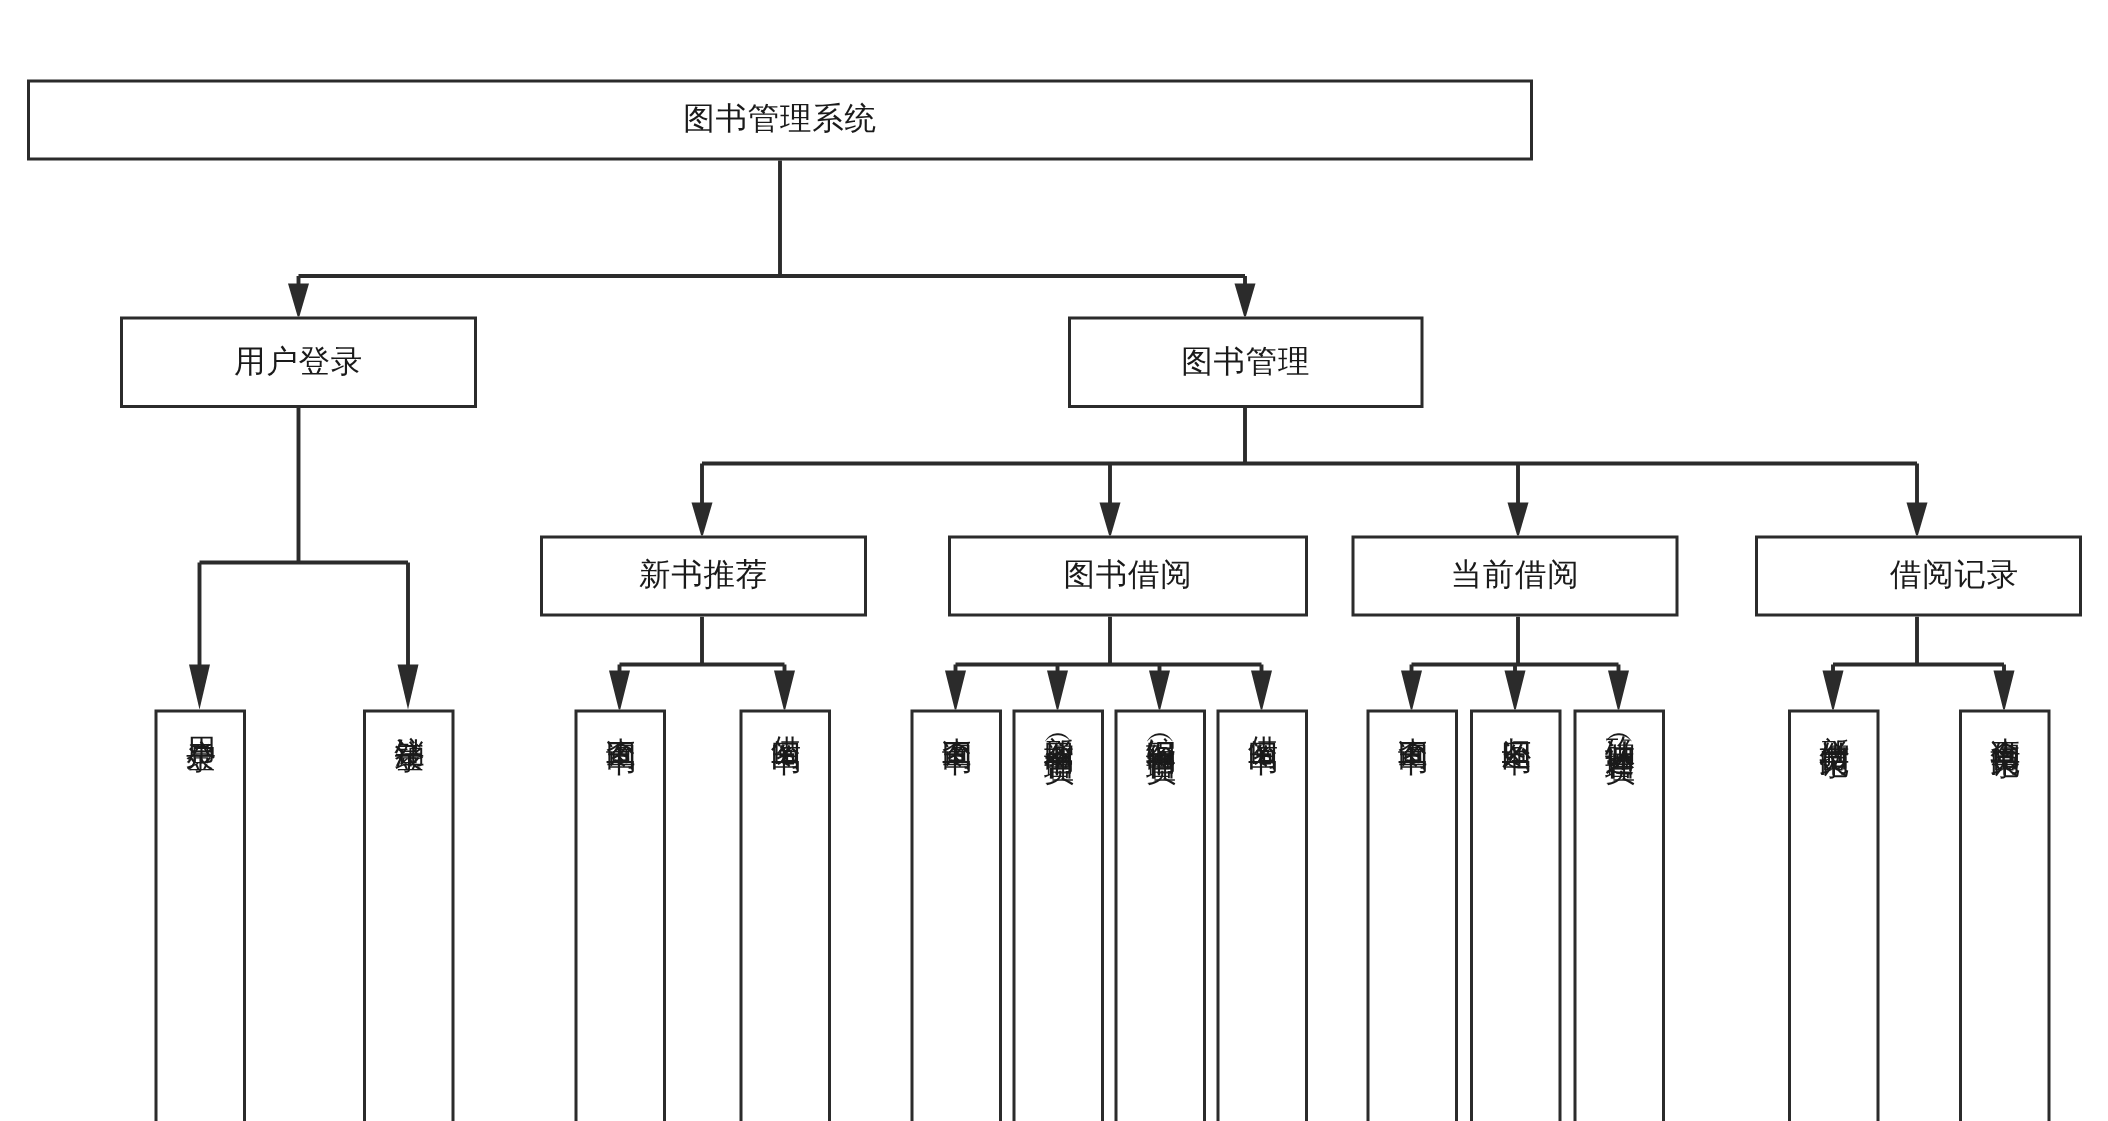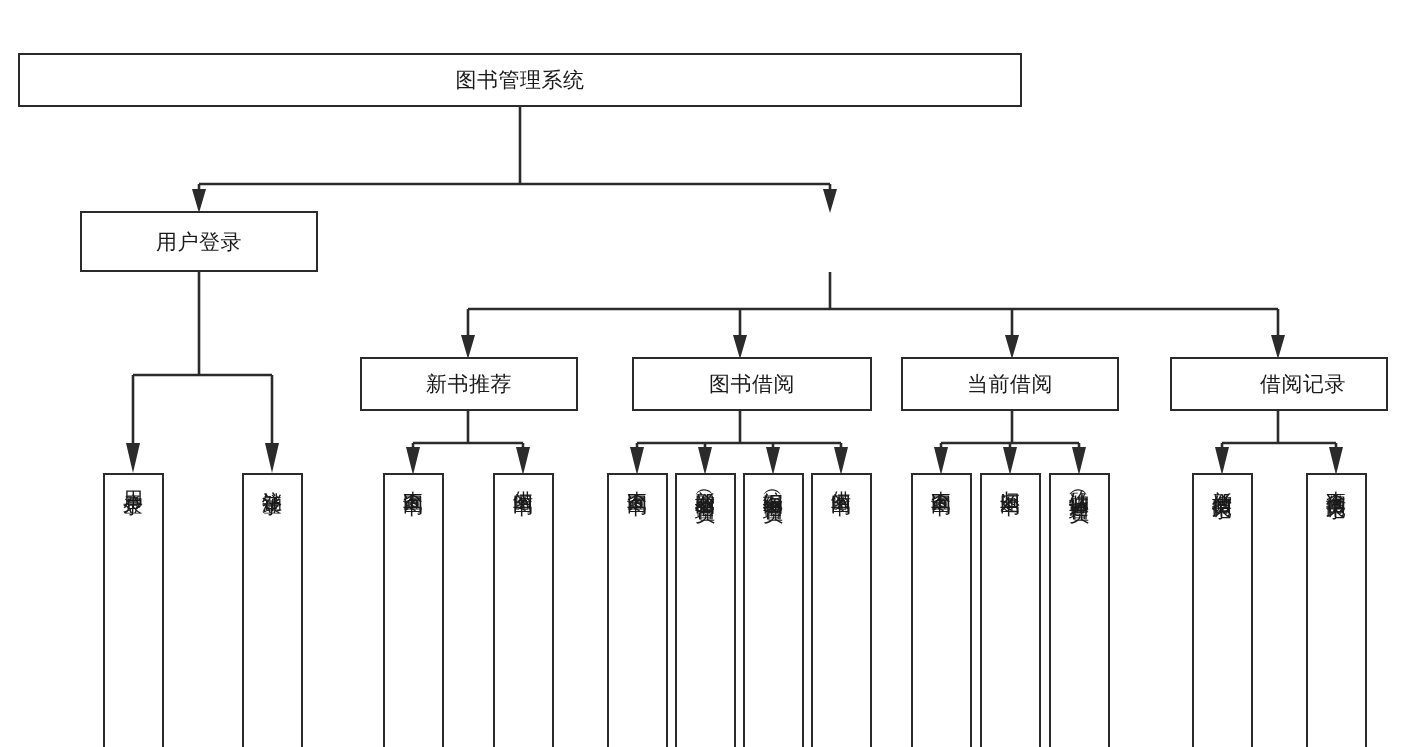--- a/index.html
+++ b/index.html
@@ -148,20 +148,23 @@
   </svg>
 
   <div class="node-box" style="left:18px; top:14px; width:1004px; height:54px;">
     <span class="node-label">图书管理系统</span>
   </div>
 
   <div class="node-box" style="left:80px; top:172px; width:238px; height:61px;">
     <span class="node-label">用户登录</span>
   </div>
 
+  <div class="node-box" style="left:712px; top:172px; width:237px; height:61px;">
+    <span class="node-label">图书管理</span>
+  </div>
 
   <div class="node-box" style="left:360px; top:318px; width:218px; height:54px;">
     <span class="node-label">新书推荐</span>
   </div>
 
   <div class="node-box" style="left:632px; top:318px; width:240px; height:54px;">
     <span class="node-label">图书借阅</span>
   </div>
 
   <div class="node-box" style="left:901px; top:318px; width:218px; height:54px;align-items:center;">

